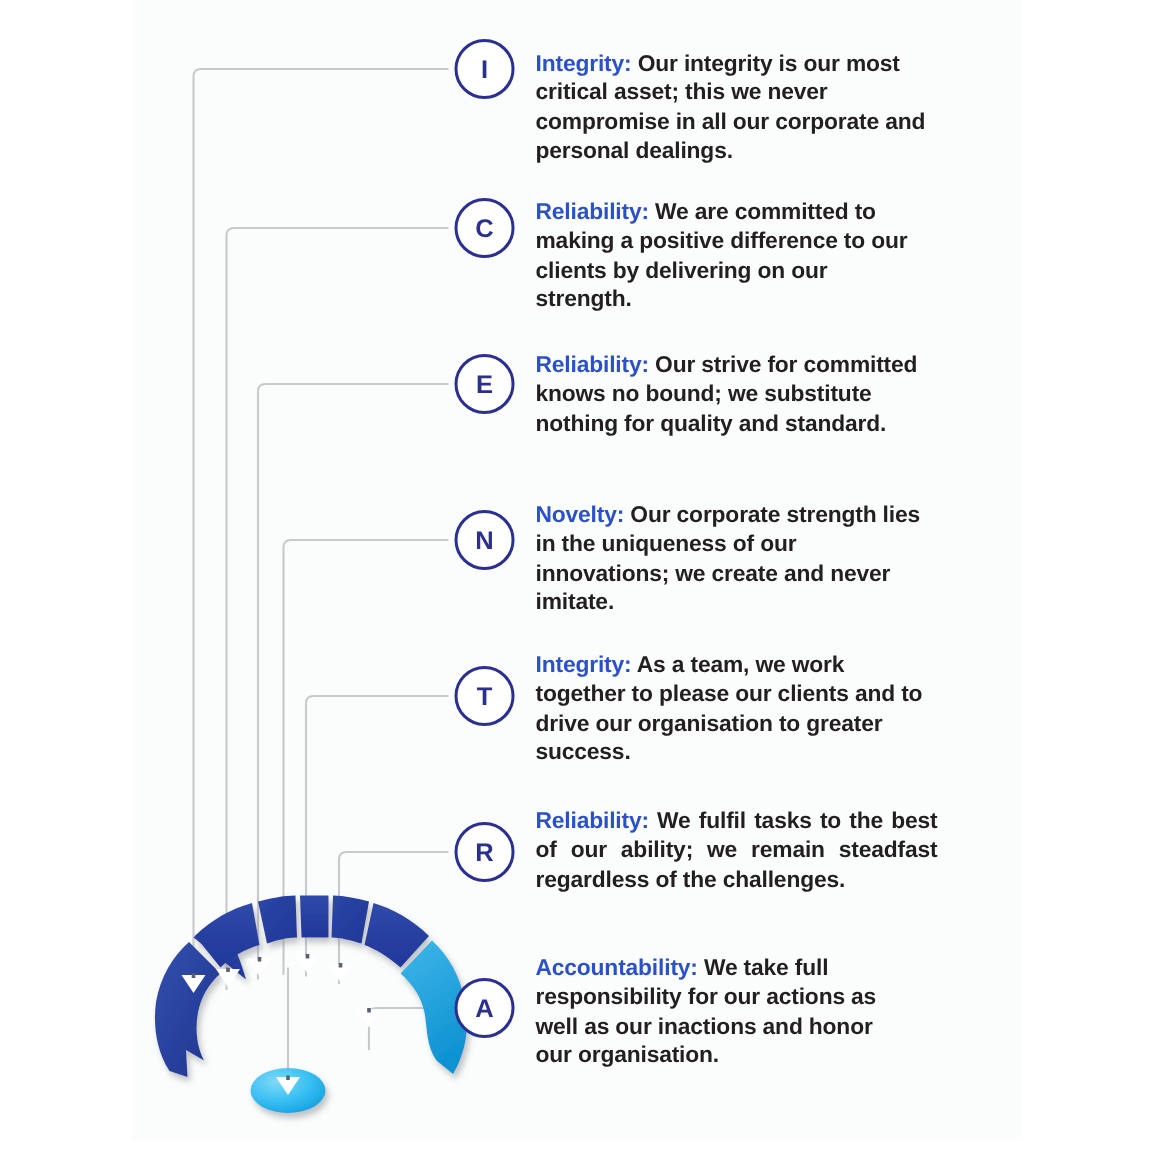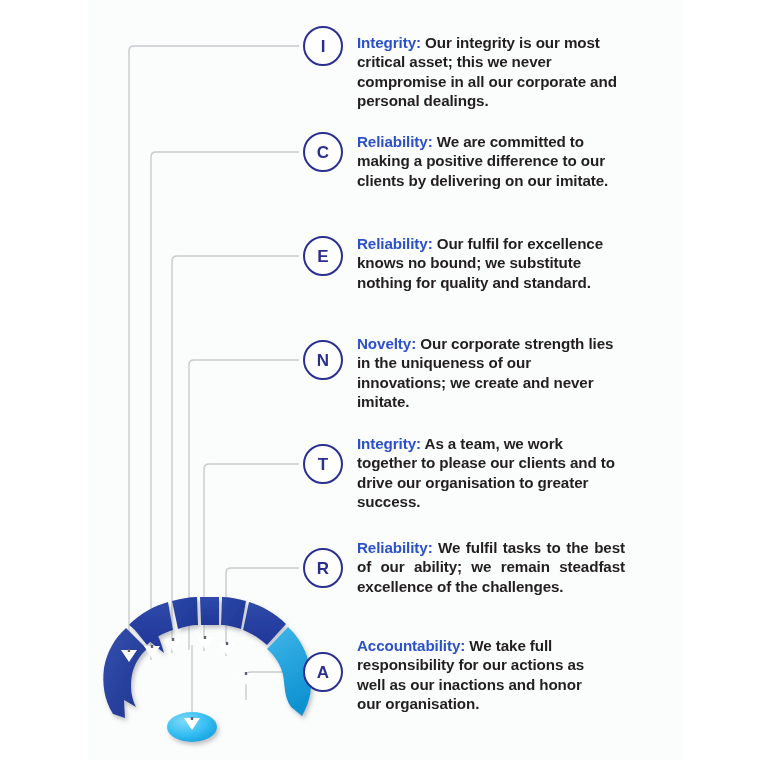--- a/index.html
+++ b/index.html
@@ -235,34 +235,34 @@
 </div>
 <div class="letter-badge" style="left:303px; top:652px;">
   <span>A</span>
 </div>
 
 <div class="value-text" style="left:357px; top:33px; width:272px;">
   <span class="term">Integrity:</span><span> Our integrity is our most critical asset; this we never compromise in all our corporate and personal dealings.</span>
 </div>
 
 <div class="value-text" style="left:357px; top:132px; width:252px;">
-  <span class="term">Reliability:</span><span> We are committed to making a positive difference to our clients by delivering on our imitate.</span>
+  <span class="term">Reliability:</span><span> We are committed to making a positive difference to our clients by delivering on our strength.</span>
 </div>
 
 <div class="value-text" style="left:357px; top:234px; width:262px;">
-  <span class="term">Reliability:</span><span> Our fulfil for excellence knows no bound; we substitute nothing for quality and standard.</span>
+  <span class="term">Reliability:</span><span> Our strive for committed knows no bound; we substitute nothing for quality and standard.</span>
 </div>
 
 <div class="value-text" style="left:357px; top:334px; width:262px;">
   <span class="term">Novelty:</span><span> Our corporate strength lies in the uniqueness of our innovations; we create and never imitate.</span>
 </div>
 
 <div class="value-text" style="left:357px; top:434px; width:262px;">
   <span class="term">Integrity:</span><span> As a team, we work together to please our clients and to drive our organisation to greater success.</span>
 </div>
 
 <div class="value-text justified" style="left:357px; top:538px; width:268px;">
-  <span class="term">Reliability:</span><span> We fulfil tasks to the best of our ability; we remain steadfast excellence of the challenges.</span>
+  <span class="term">Reliability:</span><span> We fulfil tasks to the best of our ability; we remain steadfast regardless of the challenges.</span>
 </div>
 
 <div class="value-text" style="left:357px; top:636px; width:252px;">
   <span class="term">Accountability:</span><span> We take full responsibility for our actions as well as our inactions and honor our organisation.</span>
 </div>
 
 </body></html>

